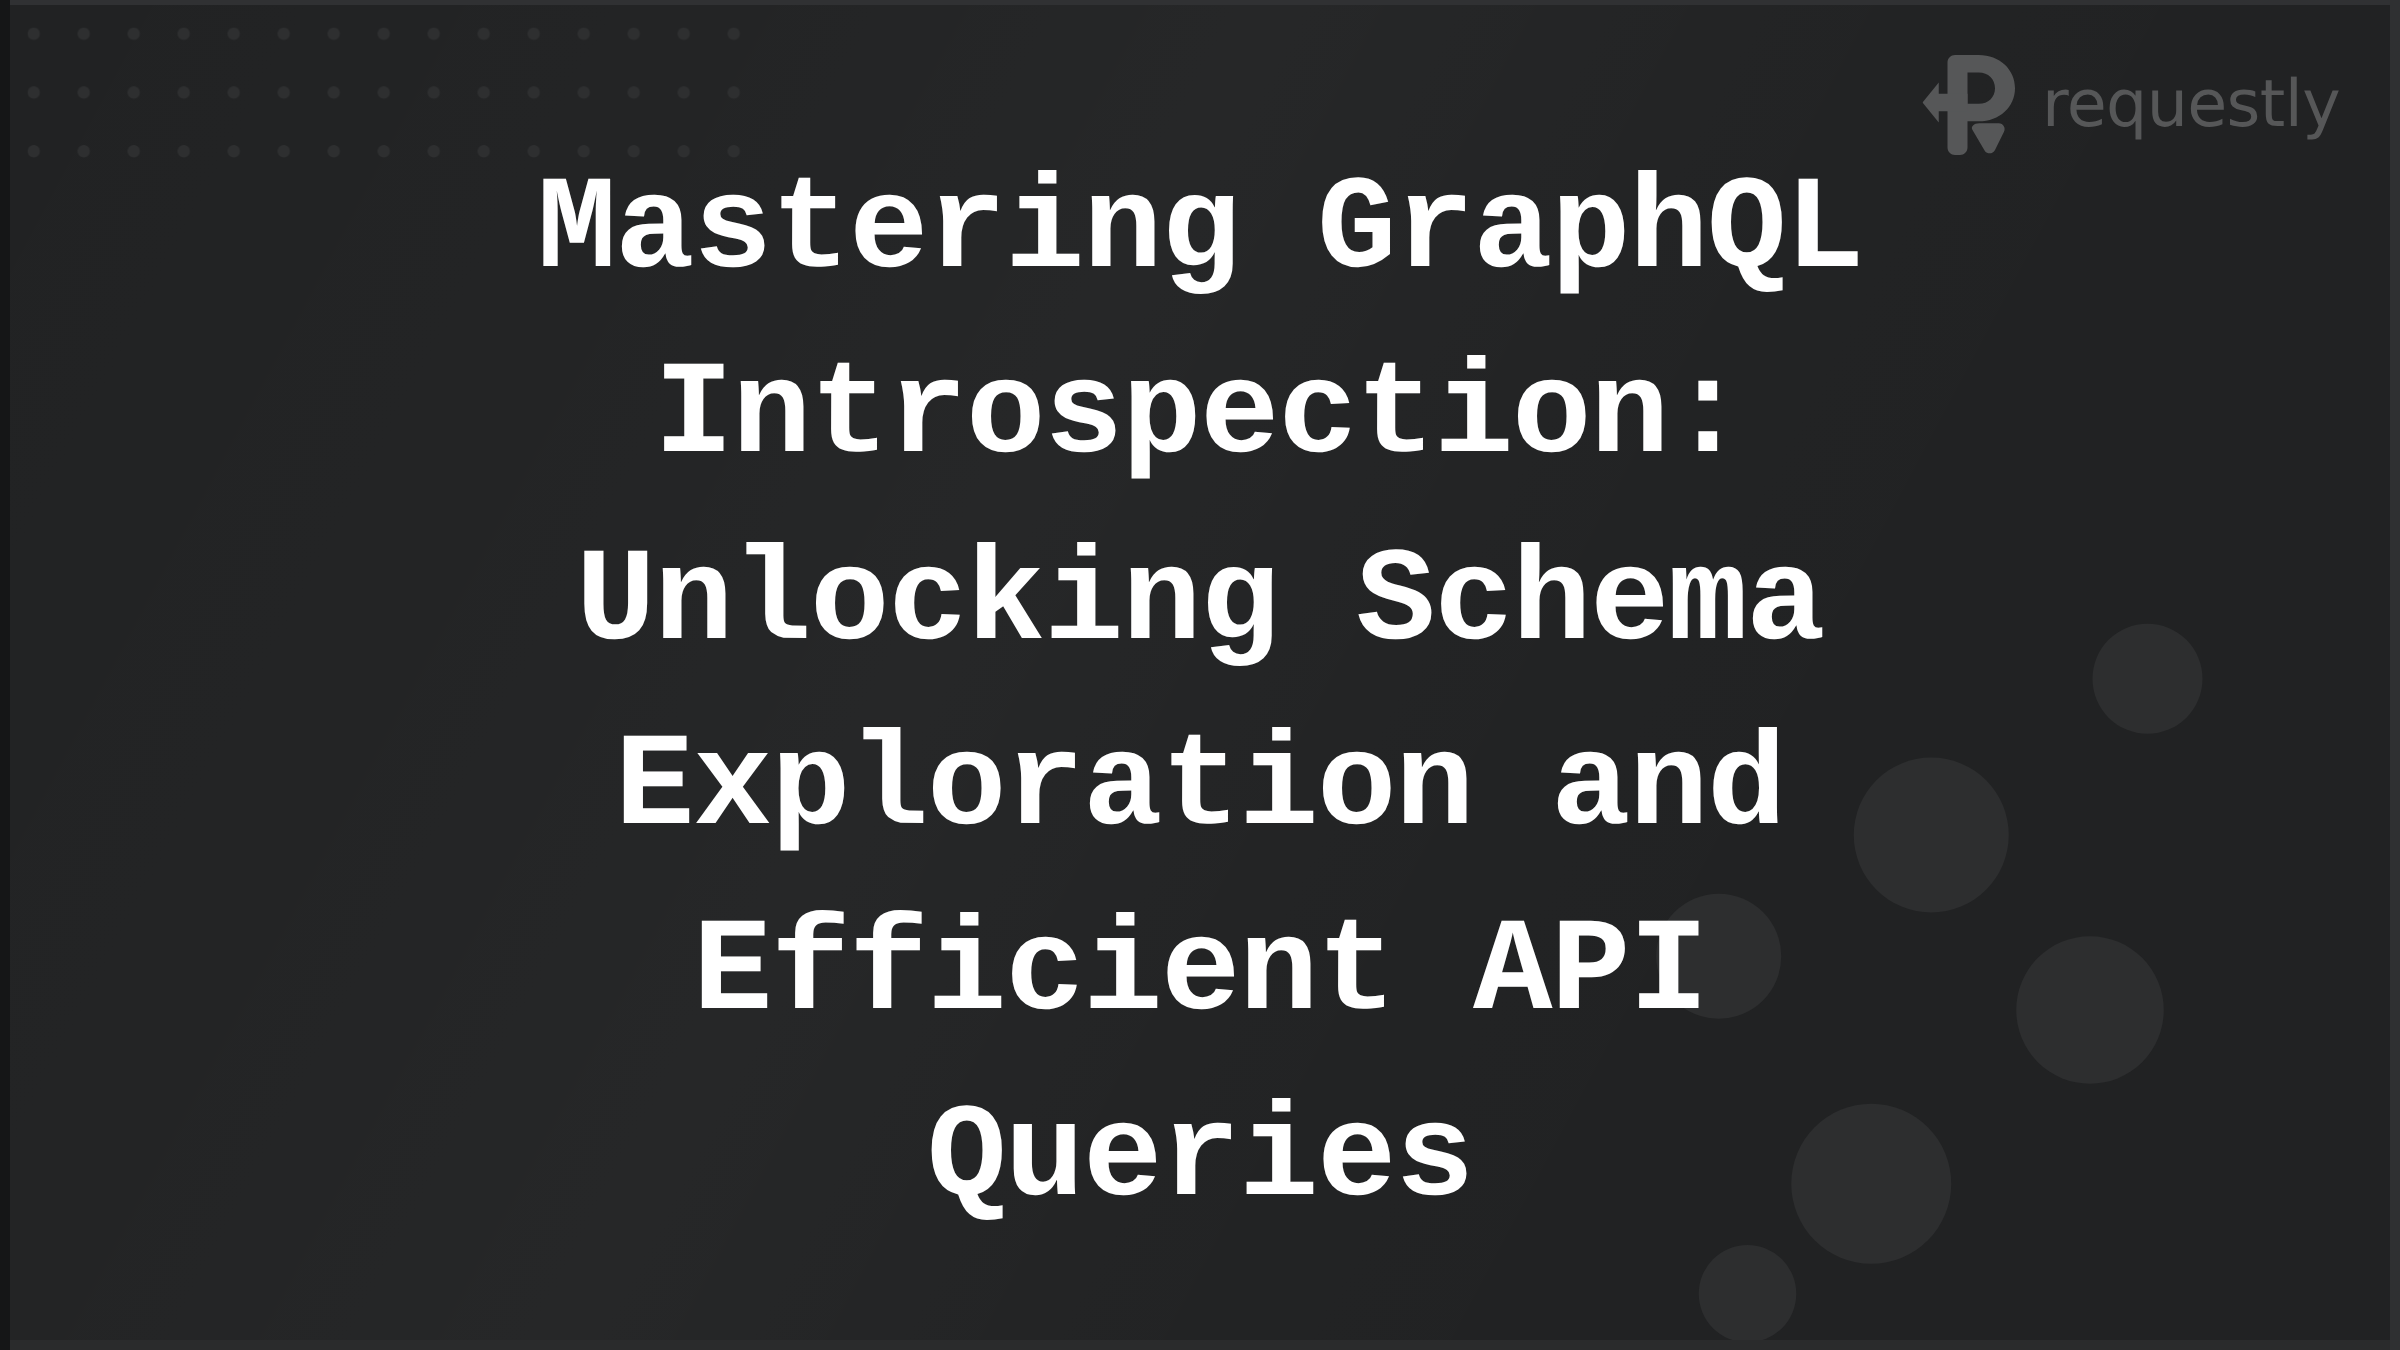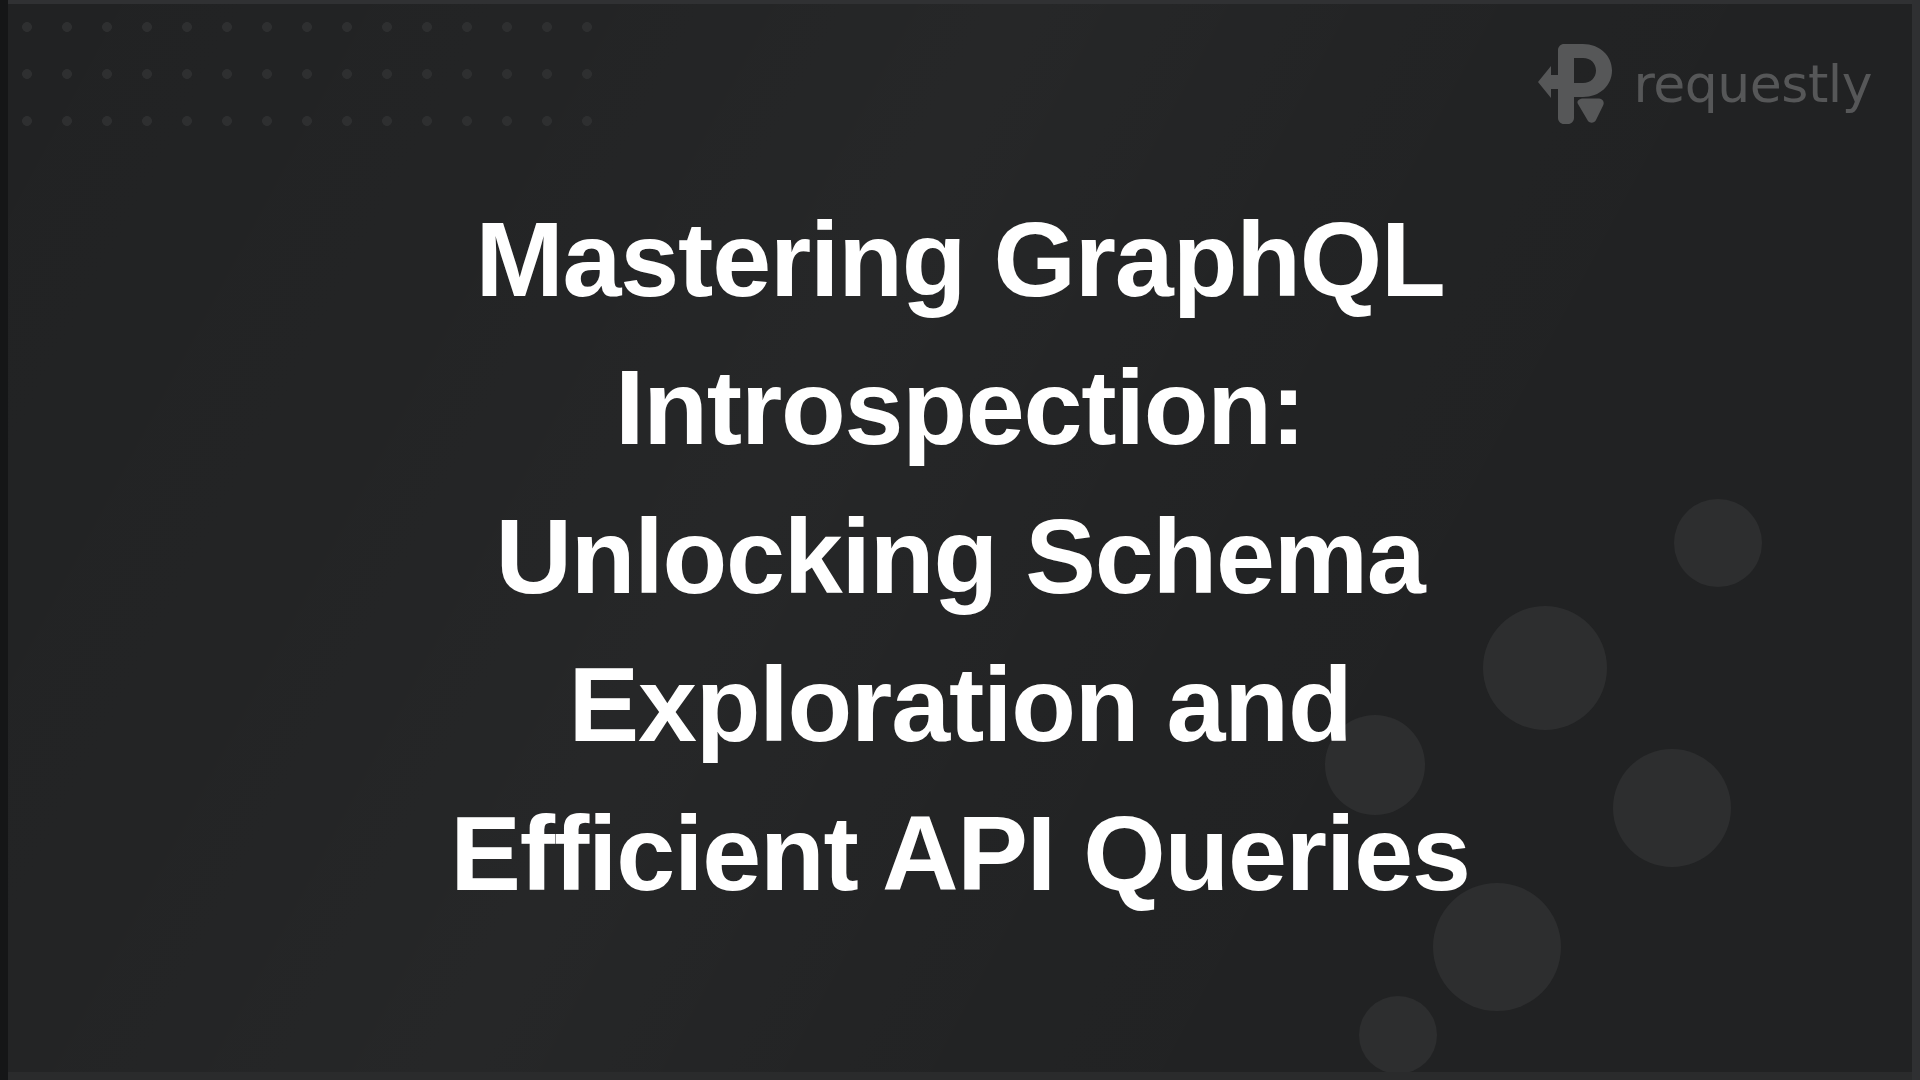--- a/index.html
+++ b/index.html
@@ -97,21 +97,21 @@
   .title-wrap {
     position: absolute;
     inset: 0;
     display: flex;
     align-items: center;
     justify-content: center;
     z-index: 20;
     padding: 0 170px;
   }
   .title {
-    font-family: Liberation Sans, sans-serif;
+    font-family: Liberation Mono, monospace;
     font-weight: 700;
     font-size: 106px;
     line-height: 1.40;
     letter-spacing: -1.2px;
     color: #ffffff;
     text-align: center;
     max-width: 1140px;
     transform: translateY(16px);
     text-rendering: optimizeLegibility;
   }

